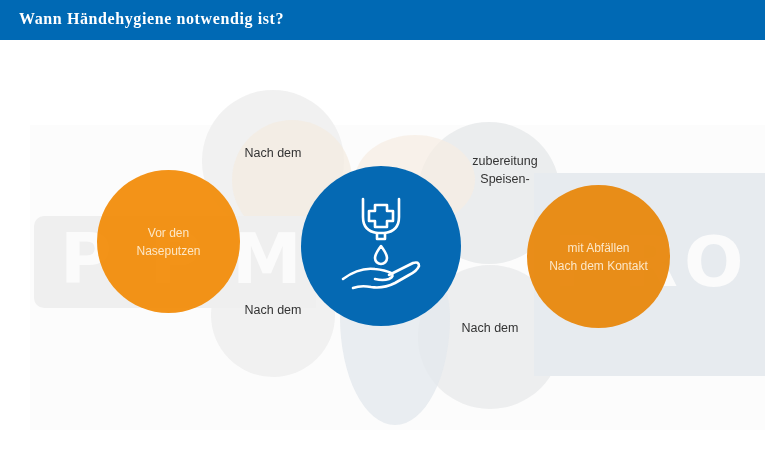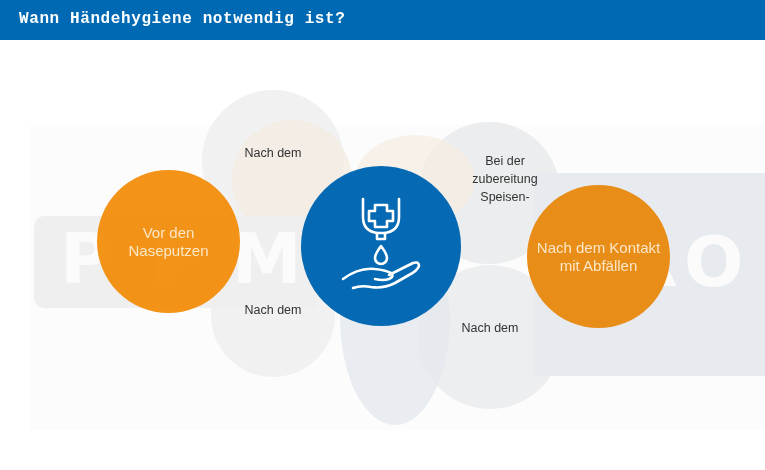--- a/index.html
+++ b/index.html
@@ -1,31 +1,31 @@
 <!DOCTYPE html>
 <html><head>
 <meta charset="utf-8">
 <style>
   html, body { margin:0; padding:0; }
   body { width:765px; height:470px; background:#ffffff; position:relative; overflow:hidden;
          font-family:"Liberation Sans", "DejaVu Sans", sans-serif; }
   .header { position:absolute; left:0; top:0; width:765px; height:40px; background:#0069b4; }
   .header-title { position:absolute; left:19px; top:10px; color:#ffffff; font-size:16px; font-weight:bold;
-                  letter-spacing:0.6px; font-family:Liberation Mono, monospace; }
+                  letter-spacing:0.6px; font-family:Liberation Serif, serif; }
   .canvas { position:absolute; left:0; top:40px; width:765px; height:430px; }
   .bg-panel { position:absolute; left:30px; top:85px; width:735px; height:305px; background:#fcfcfc; }
   .wm-left { position:absolute; left:34px; top:176px; width:282px; height:92px; background:#efefef; border-radius:10px 0 0 10px; }
   .wm-right { position:absolute; left:534px; top:133px; width:231px; height:203px; background:#e7ebef; }
   .wm-letter { position:absolute; font-size:70px; font-weight:bold; color:#fbfbfb; font-family:"DejaVu Sans", sans-serif; }
   .bubble { position:absolute; border-radius:50%; }
   .circle { position:absolute; border-radius:50%; display:flex; align-items:center; justify-content:center; text-align:center; }
   .circle-orange-left { left:97px; top:130px; width:143px; height:143px; background:#f39011; opacity:0.97; }
   .circle-orange-right { left:527px; top:145px; width:143px; height:143px; background:#e98a12; opacity:0.97; }
   .circle-blue { left:301px; top:126px; width:160px; height:160px; background:#0569b3; }
-  .circle-label { color:#fde7c6; font-size:15px; line-height:18px; }
+  .circle-label { color:#fde7c6; font-size:12px; line-height:18px; }
   .label { position:absolute; color:#333333; font-size:12.5px; line-height:18px; text-align:center; }
 </style>
 </head>
 <body>
 
 <div class="header">
   <div class="header-title">Wann Händehygiene notwendig ist?</div>
 </div>
 
 <div class="canvas">
@@ -64,32 +64,31 @@
       <path d="M44 14 H56 V20 H62 V30 H56 V36 H44 V30 H38 V20 H44 Z"></path>
       <path d="M46 42 V48 H54 V42"></path>
       <path d="M50 55 Q44 63 44 67 A6 6 0 0 0 56 67 Q56 63 50 55 Z"></path>
       <path d="M12 88 Q28 76 44 78 Q54 79 60 82 Q64 85 58 88 Q52 90 44 88"></path>
       <path d="M58 84 L82 72 Q88 70 88 75 Q86 80 78 84 L64 92 Q52 98 40 96 Q30 94 22 97"></path>
     </svg>
   </div>
 
   <div class="circle circle-orange-right">
     <div class="circle-label">
+      <div>mit Abfällen</div>
       <div>Nach dem Kontakt</div>
-      <div>mit Abfällen</div>
     </div>
   </div>
 
   <div class="label" style="left:222px;top:104px;width:102px;">
     <div>Nach dem</div>
   </div>
   <div class="label" style="left:222px;top:261px;width:102px;">
     <div>Nach dem</div>
   </div>
   <div class="label" style="left:455px;top:112px;width:100px;">
-    <div>Bei der</div>
     <div>zubereitung</div>
     <div>Speisen-</div>
   </div>
   <div class="label" style="left:440px;top:279px;width:100px;">
     <div>Nach dem</div>
   </div>
 </div>
 
 </body></html>

